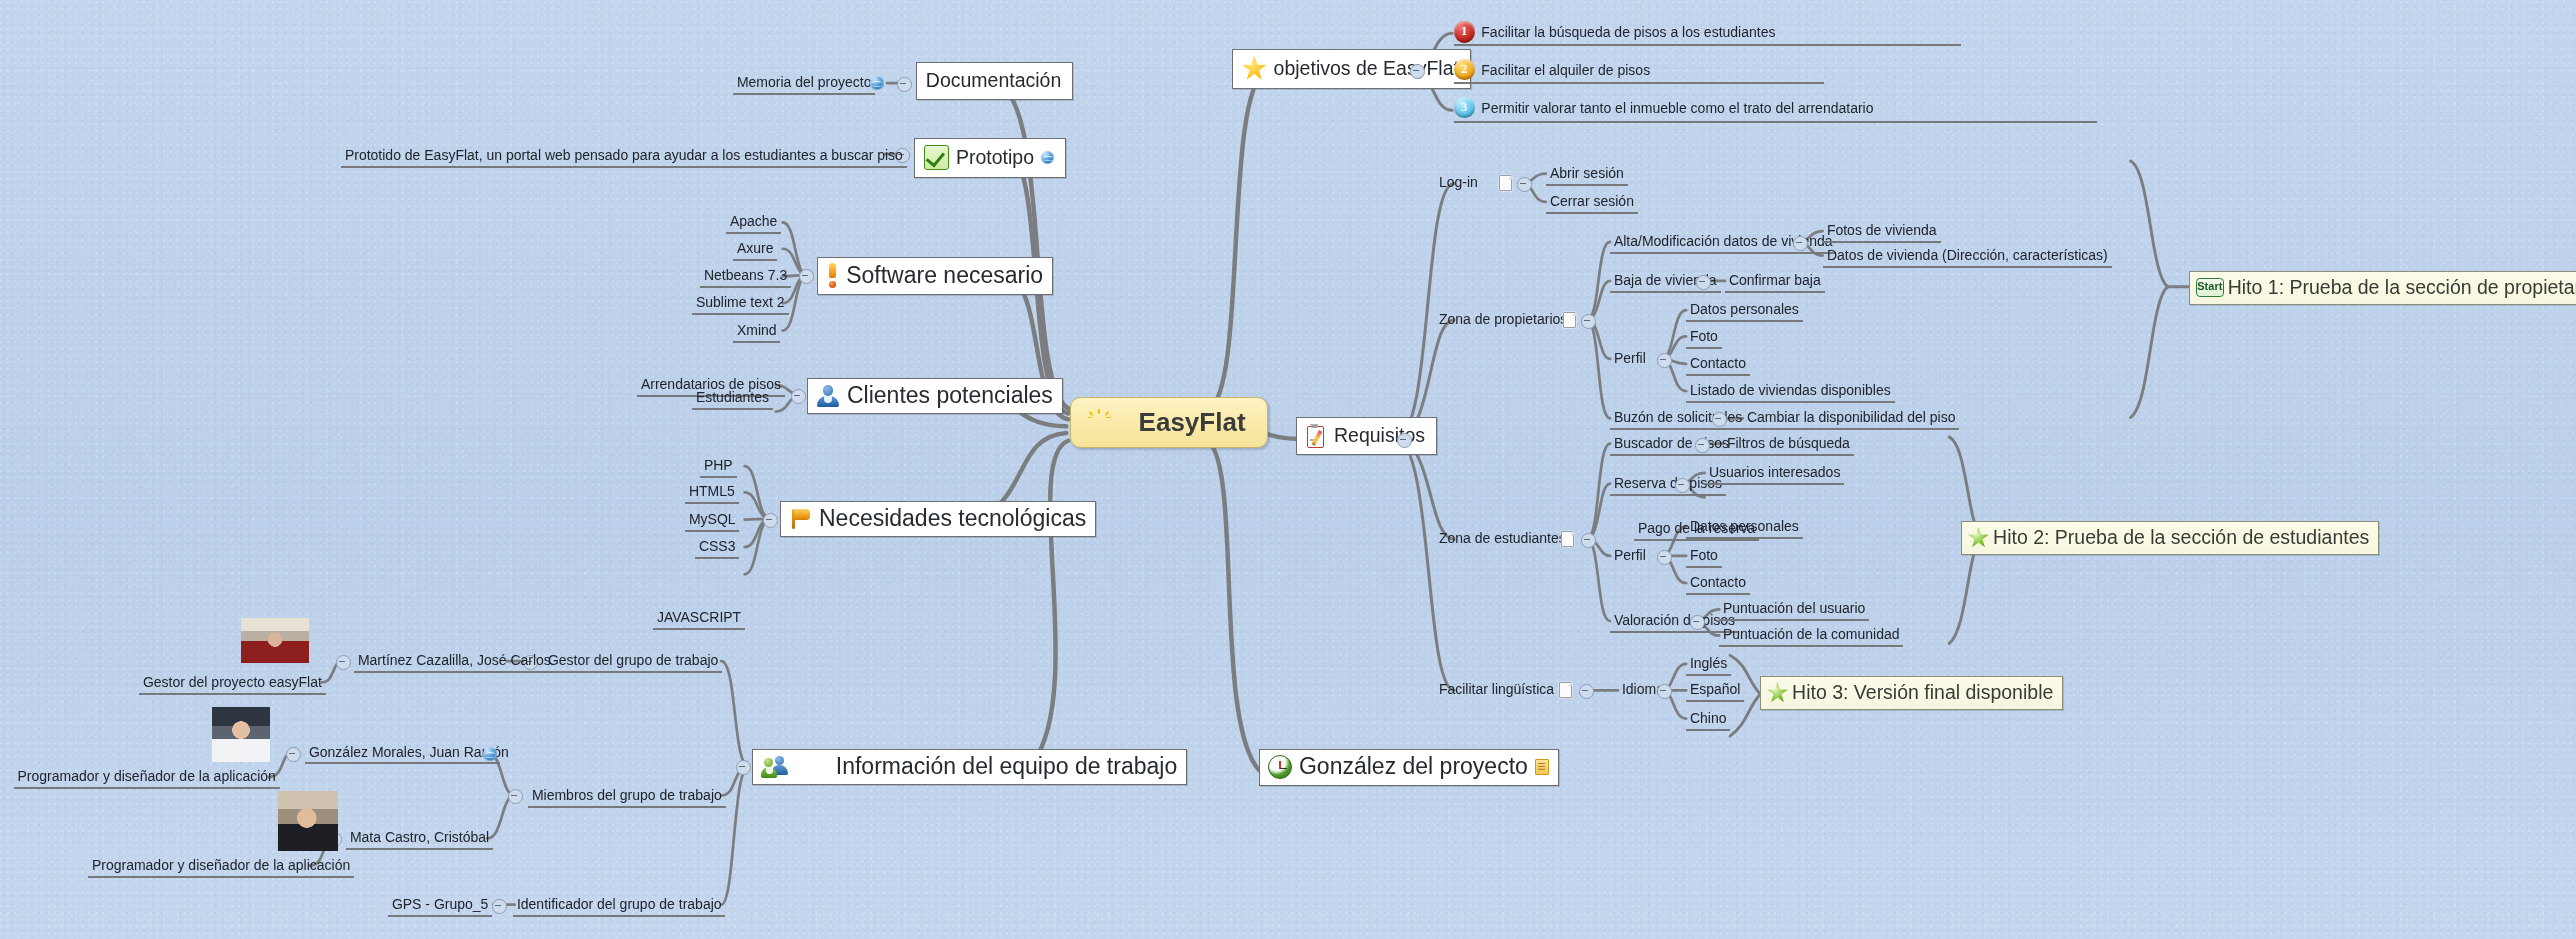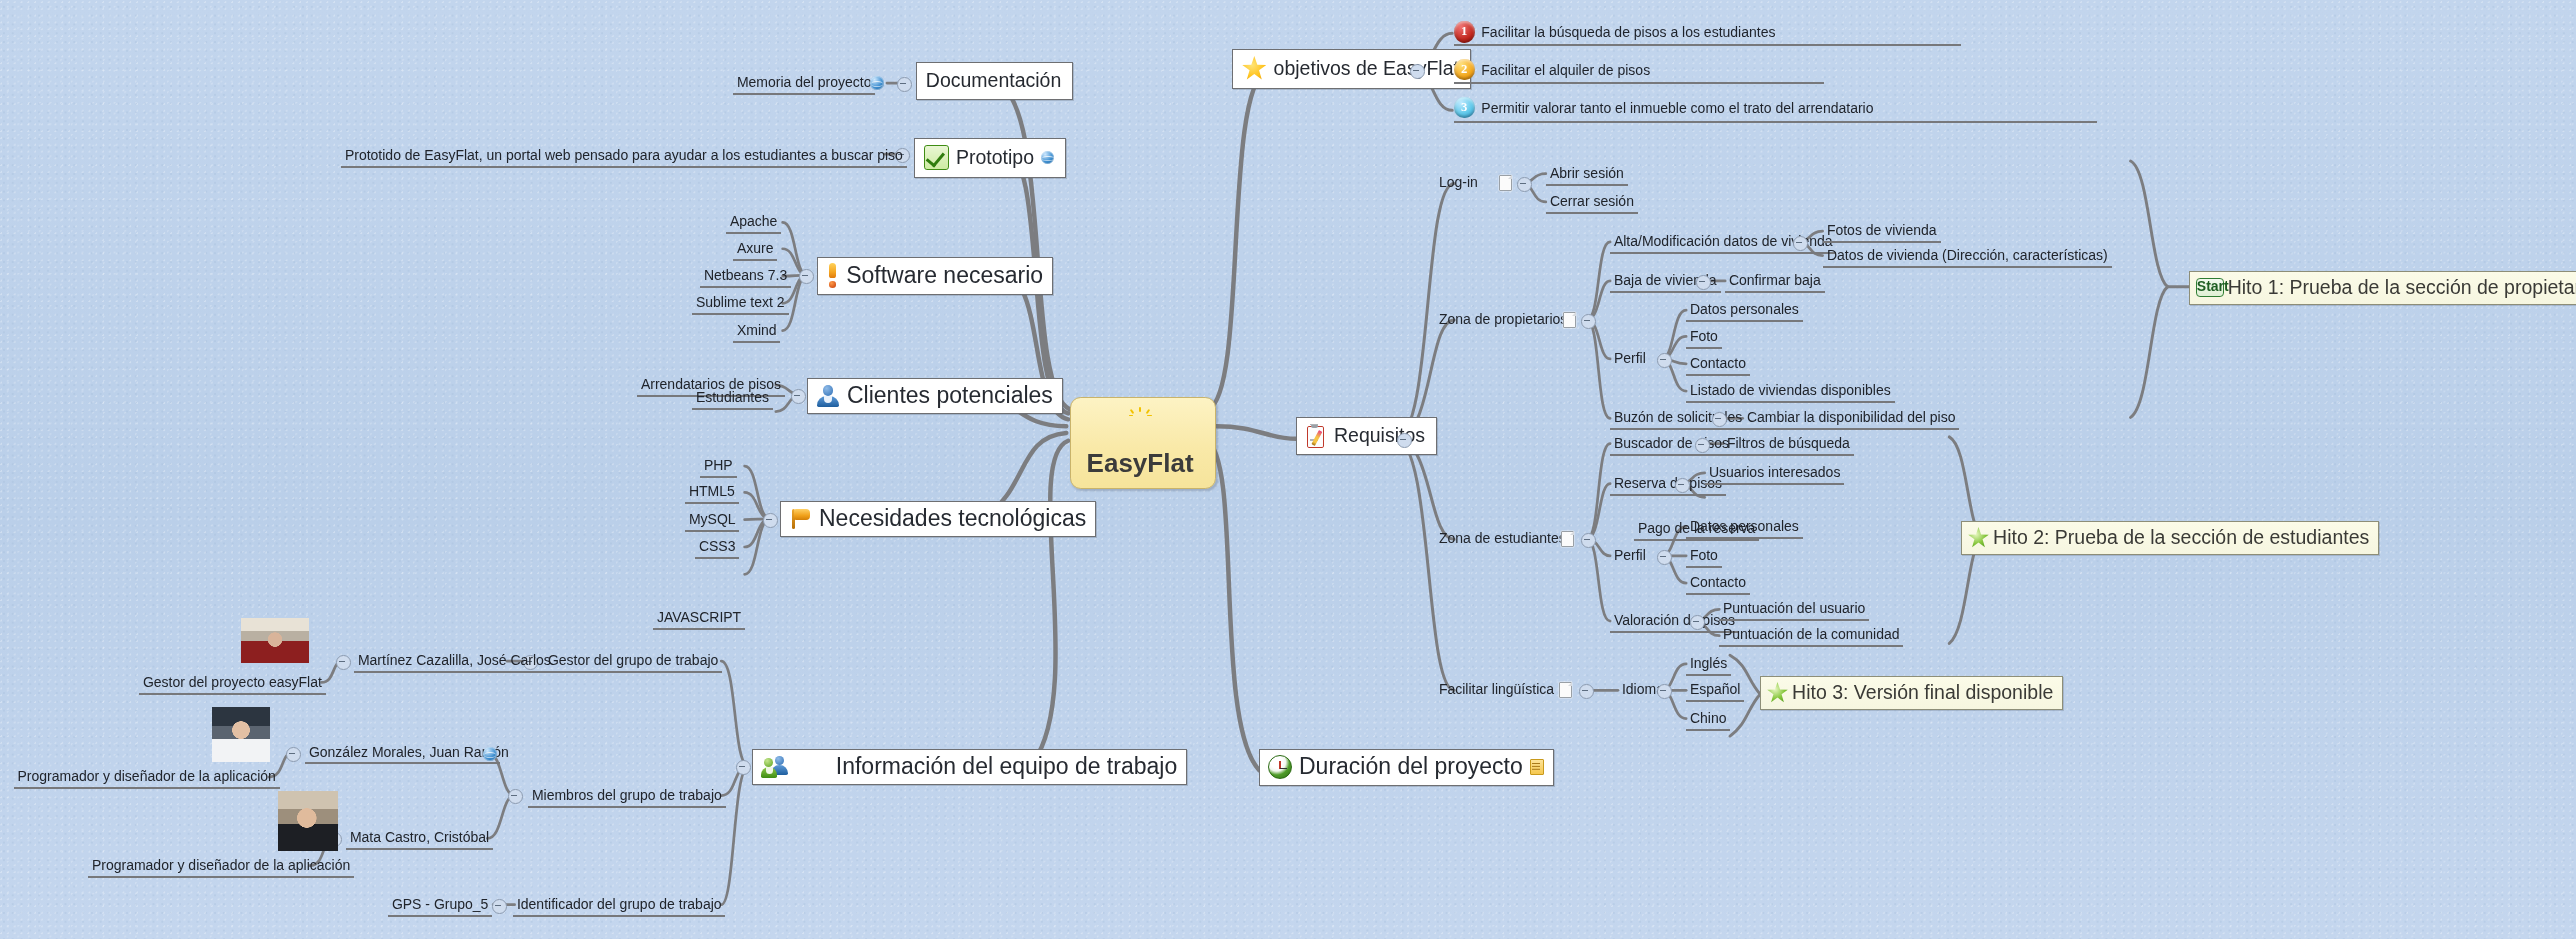--- a/index.html
+++ b/index.html
@@ -39,23 +39,22 @@
     box-shadow:1px 1px 0 rgba(90,100,115,.28);
   }
   .box.small{font-size:23px;padding:4.9px 8.8px 5.8px 7.8px;}
 
   
   .root{
     background:linear-gradient(180deg,#fdf3c4 0%, #f9e9a8 55%, #f6e49b 100%);
     border:1.8px solid #c9b36a;border-radius:10.7px;
     padding:8.8px 21.4px 9.7px 15.6px;
     font-size:26px;font-weight:bold;line-height:31px;color:#3b3b3b;
-    display:flex;align-items:center;gap:14px;
+    display:flex;align-items:center;gap:27px;
     box-shadow:1.5px 1.9px 1.9px rgba(90,100,115,.30);
-    flex-direction:column;
   }
 
   
   .hito{
     background:linear-gradient(180deg,#fbfbe8 0%, #f6f6e0 100%);
     border:1.6px solid #8d8e78;
     padding:3.9px 8.8px 4.9px 5.8px;
     font-size:19.5px;line-height:23.4px;color:#3a3a36;
     display:flex;align-items:center;gap:3.9px;
     box-shadow:1px 1px 0 rgba(90,100,115,.25);
@@ -83,21 +82,21 @@
     clip-path:polygon(50% 1%,62% 36%,98% 37%,69% 58%,80% 95%,50% 73%,20% 95%,31% 58%,2% 37%,38% 36%);}
 
   
   .ico-gstar{width:21.4px;height:21.4px;
     background:radial-gradient(circle at 38% 34%,#e7f7c0,#86c63c 50%,#3f8c13);
     clip-path:polygon(50% 1%,62% 36%,98% 37%,69% 58%,80% 95%,50% 73%,20% 95%,31% 58%,2% 37%,38% 36%);}
 
   
   .ico-start{width:26px;height:16.6px;border:1.4px solid #2e7d32;border-radius:3.9px;
     background:linear-gradient(180deg,#f3faef,#dff0d4);
-    font-size:14px;font-weight:bold;color:#1f5e23;line-height:14.6px;text-align:center;
+    font-size:11px;font-weight:bold;color:#1f5e23;line-height:14.6px;text-align:center;
     font-family:"Liberation Sans",sans-serif;}
 
   
   .ico-clip{width:21.4px;height:23.4px;}
   .ico-clip .pad{position:absolute;left:1px;top:1.9px;width:15.6px;height:20.5px;border:1.6px solid #c0392b;
      border-radius:1.9px;background:#fdfdfd;}
   .ico-clip .clp{position:absolute;left:4.9px;top:0px;width:7.8px;height:3.9px;border-radius:1.9px;background:#9aa0a6;}
   .ico-clip .ln{position:absolute;left:3.9px;width:8.8px;height:1.4px;background:#b0b4b8;}
   .ico-clip .ln:nth-of-type(1){top:7.8px;}
   .ico-clip .ln:nth-of-type(2){top:11.7px;}
@@ -550,16 +549,16 @@
 <div class="tog" style="left:327px;top:832px;"></div>
 <div class="photo ph3" style="left:278px;top:791px;width:60px;height:60px;"></div>
 <div class="node leaf" style="left:88px;top:856px;"><span>Programador y diseñador de la aplicación</span></div>
 
 <div class="node leaf" style="left:513px;top:895px;"><span>Identificador del grupo de trabajo</span></div>
 <div class="tog" style="left:492px;top:899px;"></div>
 <div class="node leaf" style="left:388px;top:895px;"><span>GPS - Grupo_5</span></div>
 
 <div class="node box small" style="left:1259px;top:749px;">
   <span class="ico ico-clock"></span>
-  <span>Duración del proyecto</span>
+  <span>González del proyecto</span>
   <span class="ico ico-onote"></span>
 </div>
 
 
 </body></html>

